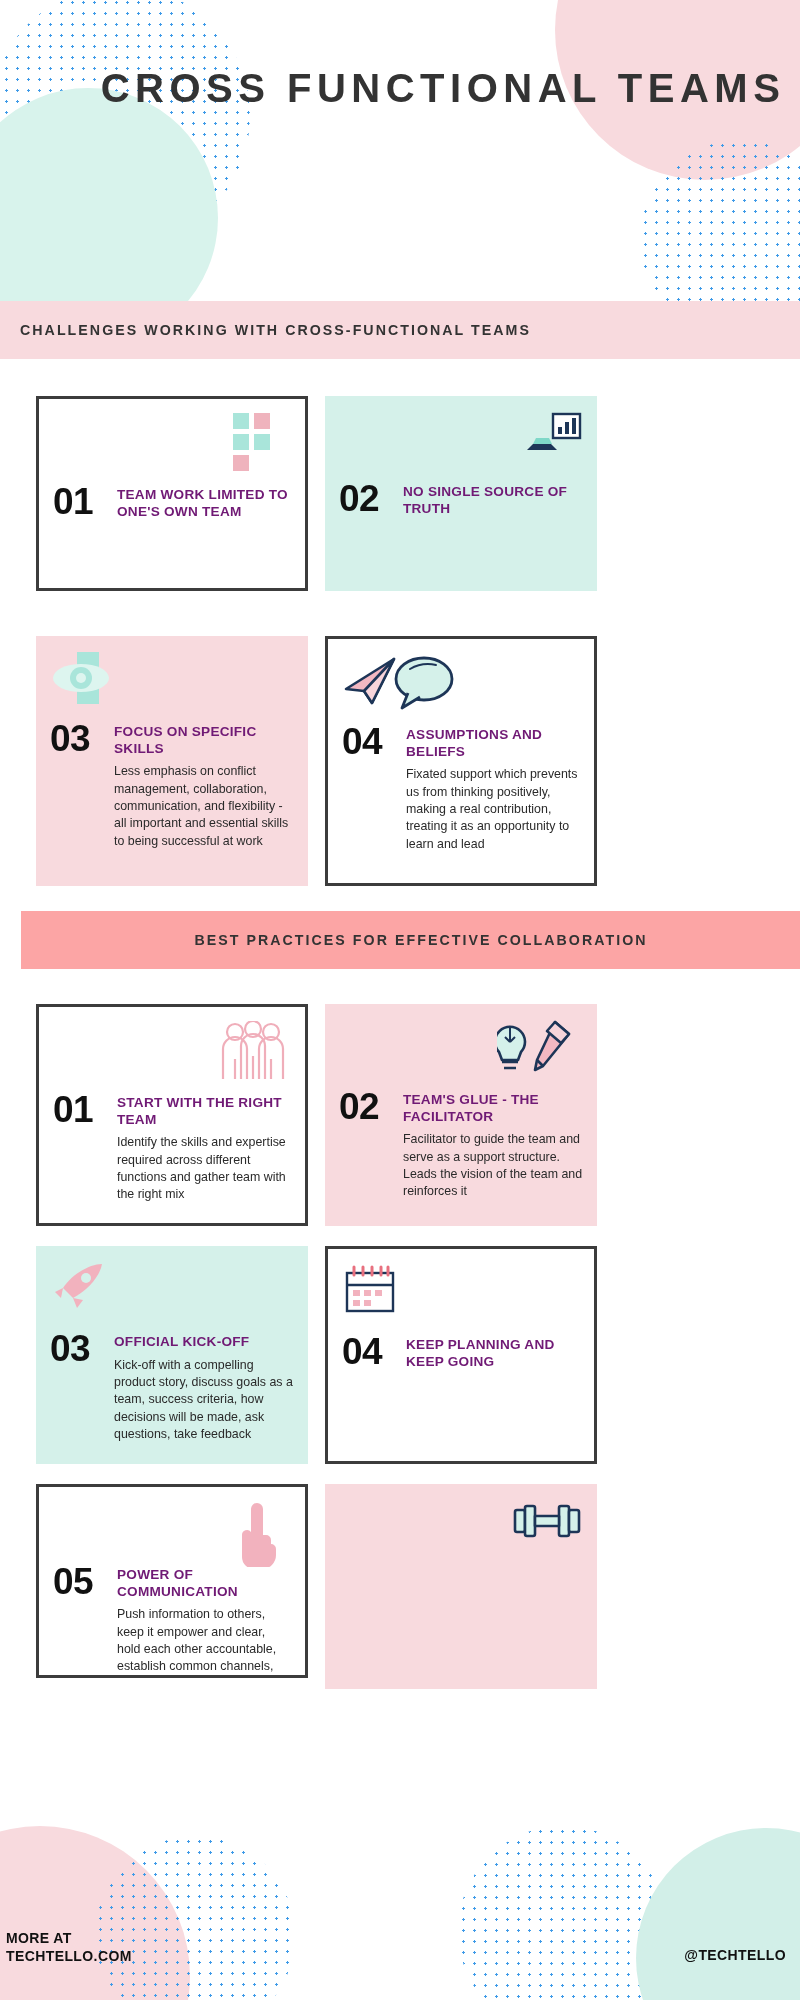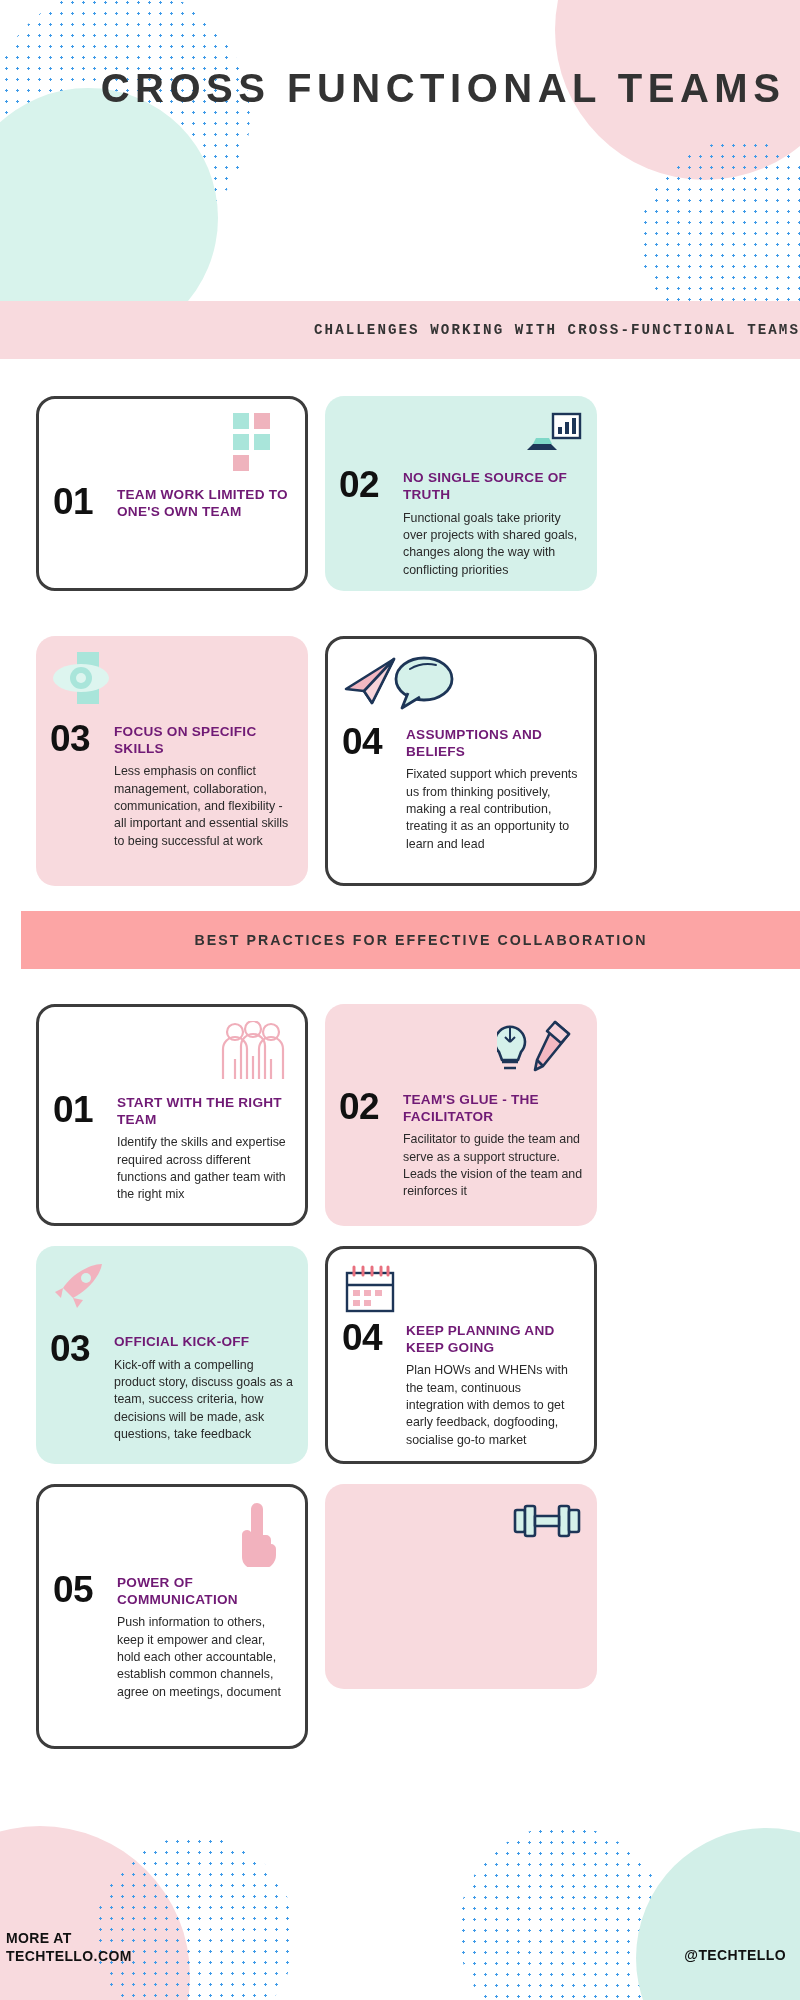--- a/index.html
+++ b/index.html
@@ -54,28 +54,27 @@
     position:absolute; left:0; width:800px; height:58px;
     display:flex; align-items:center;
   }
   .band-label {
     width:100%; text-align:center;
     font-size:14.2px; font-weight:700; letter-spacing:2.05px;
     color:#333333;
   }
   #band-challenges { top:301px; background:#f8dade; }
   #band-practices  { top:911px; background:#d5f1ea; }
-  #band-challenges .band-label { text-align:right; padding-left:48px;font-family:Liberation Mono, monospace; }
+  #band-challenges .band-label { text-align:left; padding-left:20px; }
 
   
   .card {
     position:absolute;
     padding:0;
     overflow:hidden;
-    border-radius:19px;
   }
   .card.outlined { border:3px solid #3c3c3c; background:#ffffff; }
   .card.pink     { background:#f8dade; }
   .card.mint     { background:#d5f1ea; }
 
   .card-body {
     position:absolute; left:0; right:0; bottom:0; top:0;
     padding:14px 14px 12px 14px;
     display:flex; flex-direction:column;
   }
@@ -173,21 +172,20 @@
         <rect x="38" y="12" width="4" height="12" fill="#1d3557"></rect>
         <rect x="45" y="8" width="4" height="16" fill="#1d3557"></rect>
         <path d="M6 34 L24 34 L30 40 L0 40 Z" fill="#1d3557"></path>
         <path d="M9 28 L22 28 L25 34 L6 34 Z" fill="#7fd8c8"></path>
       </svg>
     </div>
     <div class="card-row align-top">
       <div class="card-num">02</div>
       <div class="card-text">
         <div class="card-head">NO SINGLE SOURCE OF TRUTH</div>
-        <div class="card-desc">Functional goals take priority over projects with shared goals, changes along the way with conflicting priorities</div>
       </div>
     </div>
   </div>
 </div>
 
 <div class="card pink" style="left:36px; top:636px; width:272px; height:250px;">
   <div class="card-body">
     <div class="card-icon left">
       <svg width="62" height="62" viewBox="0 0 62 62" aria-hidden="true">
         <rect x="27" y="2" width="22" height="52" fill="#a9e5da"></rect>
@@ -323,27 +321,26 @@
           <rect x="33" y="27" width="7" height="6"></rect>
           <rect x="11" y="37" width="7" height="6"></rect>
             <rect x="22" y="37" width="7" height="6"></rect>
         </g>
       </svg>
     </div>
     <div class="card-row align-top">
       <div class="card-num">04</div>
       <div class="card-text">
         <div class="card-head">KEEP PLANNING AND KEEP GOING</div>
-        <div class="card-desc">Plan HOWs and WHENs with the team, continuous integration with demos to get early feedback, dogfooding, socialise go-to market</div>
-      </div>
-    </div>
-  </div>
-</div>
-
-<div class="card outlined" style="left:36px; top:1484px; width:272px; height:265px;">
+      </div>
+    </div>
+  </div>
+</div>
+
+<div class="card outlined" style="left:36px; top:1484px; width:272px; height:194px;">
   <div class="card-body">
     <div class="card-icon">
       <svg width="56" height="66" viewBox="0 0 56 66" aria-hidden="true">
         <g fill="#f2b2be">
           <path d="M16 8 a6 6 0 0 1 12 0 v26 h3 a5 5 0 0 1 5 5 v4 a5 5 0 0 1 5 5 v6
                    a14 14 0 0 1 -14 14 h-8 a12 12 0 0 1 -12 -12 V34 a5 5 0 0 1 9 -3 Z"></path>
         </g>
       </svg>
     </div>
     <div class="card-row align-top">

